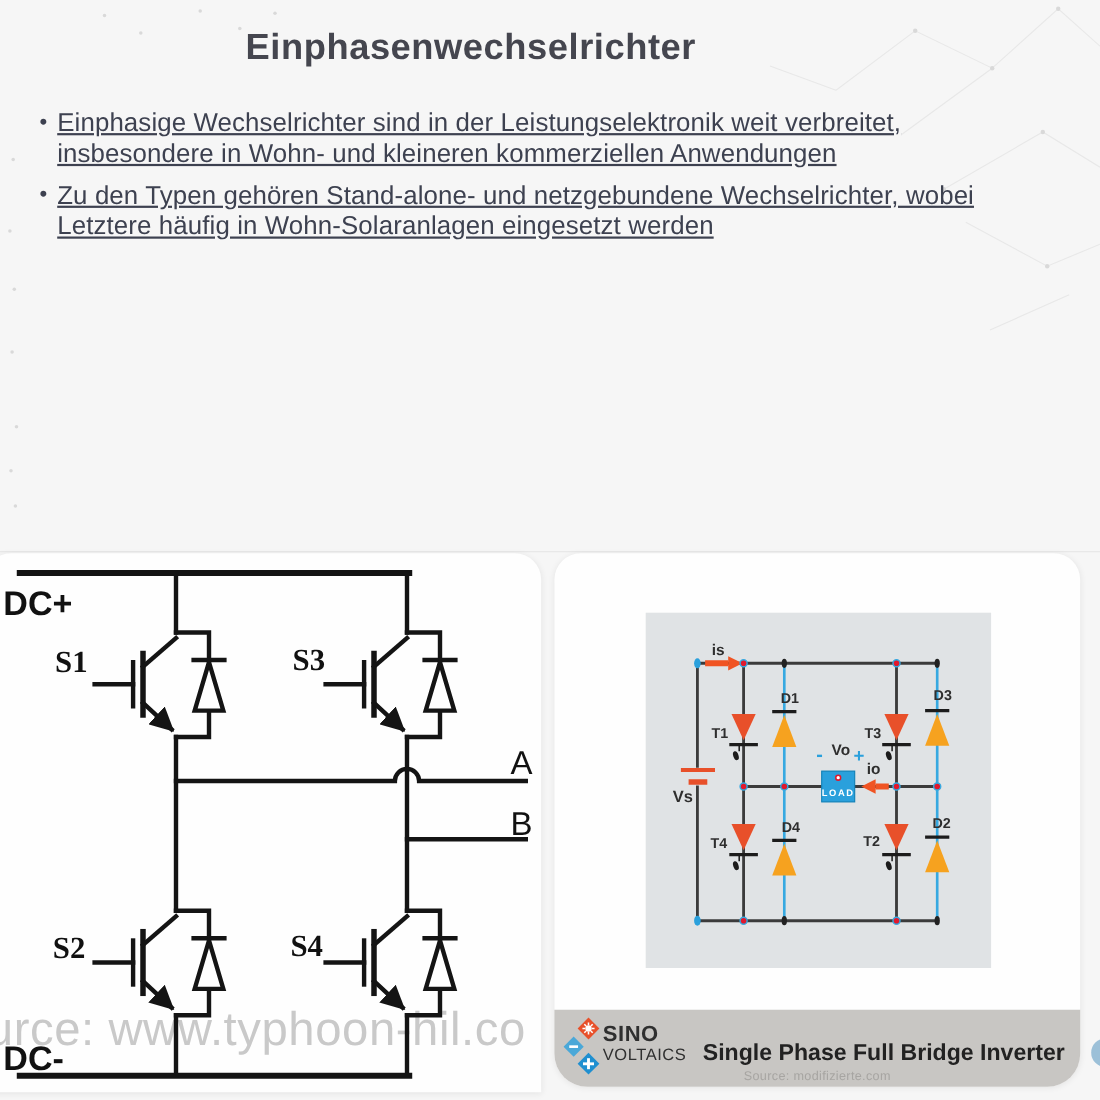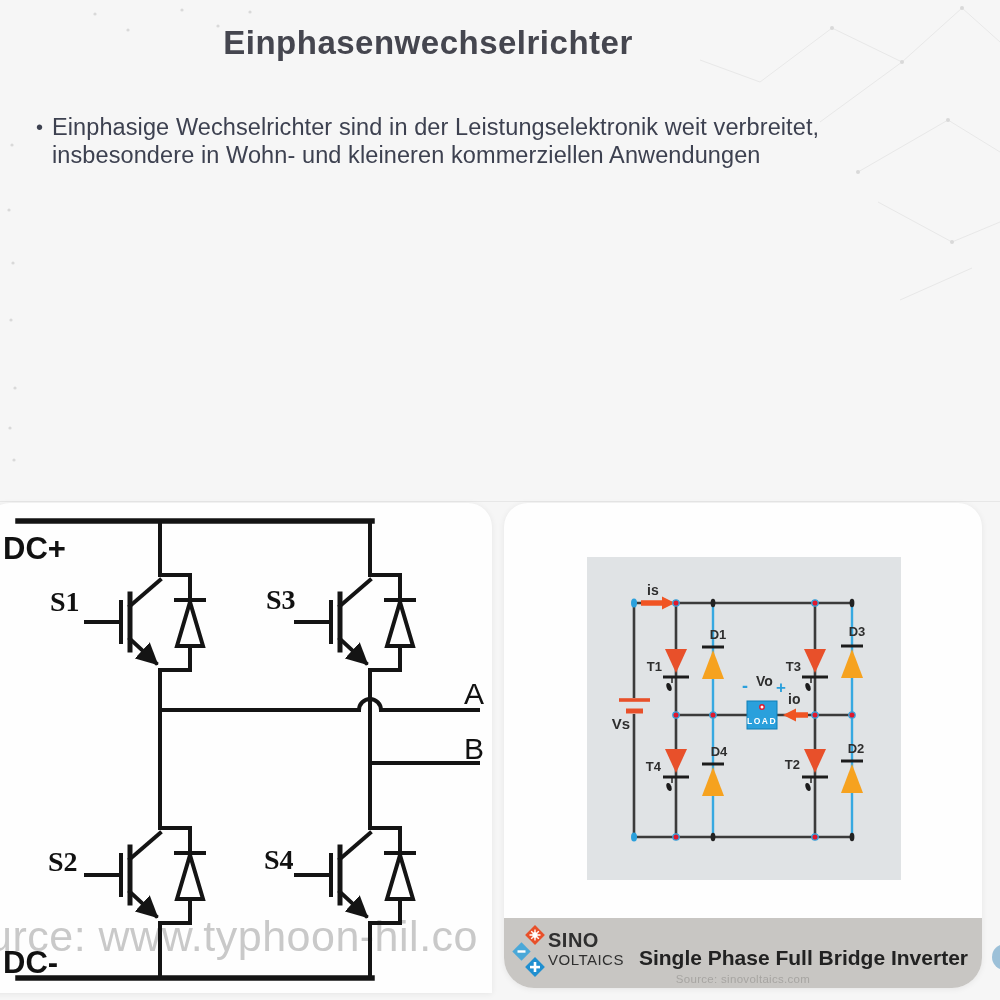--- a/index.html
+++ b/index.html
@@ -11,21 +11,21 @@
   }
   .bg-decor{position:absolute;inset:0;pointer-events:none;}
   .page-title{
     position:absolute;top:24px;left:0;width:856px;text-align:center;
     font-size:33px;font-weight:600;color:#45464f;letter-spacing:.5px;margin:0;
   }
   .bullets{
     position:absolute;left:52px;top:98px;width:912px;margin:0;padding:0;list-style:none;
     color:#3d4150;font-size:23.5px;line-height:27.6px;letter-spacing:.1px;
   }
-  .bullets li{position:relative;margin:16px 0 11px 0;}
+  .bullets li{position:relative;margin:0 0 11px 0;text-decoration:underline;}
   .bullets li::before{content:"•";position:absolute;left:-16px;top:0;font-size:20px;color:#3d4150;}
   .thin-rule{position:absolute;left:0;top:501px;width:1000px;height:1px;background:#e7e7e7;}
   .panel{position:absolute;background:#fefefe;box-shadow:0 1px 6px rgba(0,0,0,.07);}
   .panel-left{left:-14px;top:503px;width:506px;height:490px;border-radius:24px 24px 0 0;}
   .panel-right{left:504px;top:503px;width:478px;height:485px;border-radius:24px 24px 30px 30px;}
   .panel-left svg,.panel-right svg.circuit{position:absolute;left:0;top:0;z-index:2;}
   .watermark{
     position:absolute;left:2px;top:409px;z-index:1;white-space:nowrap;
     font-size:43px;color:#bcbcbc;opacity:.8;letter-spacing:.5px;
   }
@@ -82,20 +82,21 @@
     <circle cx="182" cy="10" r="1.6"></circle>
       <circle cx="218" cy="26" r="1.6"></circle>
       <circle cx="250" cy="12" r="1.6"></circle>
   </g>
 </svg>
 
 <h1 class="page-title">Einphasenwechselrichter</h1>
 
 <ul class="bullets">
   <li>Einphasige Wechselrichter sind in der Leistungselektronik weit verbreitet, insbesondere in Wohn- und kleineren kommerziellen Anwendungen</li>
+  <li>Zu den Typen gehören Stand-alone- und netzgebundene Wechselrichter, wobei Letztere häufig in Wohn-Solaranlagen eingesetzt werden</li>
 </ul>
 
 <div class="thin-rule"></div>
 
 <div class="panel panel-left">
   <div class="watermark">urce: www.typhoon-hil.co</div>
   <svg viewBox="0 0 506 490" width="506" height="490">
     <defs>
       <marker id="ah-left" viewBox="0 0 10 10" refX="8.5" refY="5" markerWidth="5.5" markerHeight="5.5" orient="auto">
         <path d="M0,0 L10,5 L0,10 z" fill="#141414"></path>
@@ -306,17 +307,17 @@
         <rect x="16" y="36" width="14" height="14" transform="rotate(45 23 43)" fill="#1f8fd0"></rect>
         <rect x="18" y="41.8" width="10" height="2.6" fill="#ffffff"></rect>
         <rect x="21.7" y="38" width="2.6" height="10" fill="#ffffff"></rect>
       </g>
     </svg>
     <div class="logo-text">
       <div class="l1">SINO</div>
       <div class="l2">VOLTAICS</div>
     </div>
     <div class="caption-text">Single Phase Full Bridge Inverter</div>
-    <div class="source-text">Source: sinovoltaics.com</div>
+    <div class="source-text">Source: modifizierte.com</div>
   </div>
 </div>
 
 <div class="partial-button"></div>
 
 </body></html>

